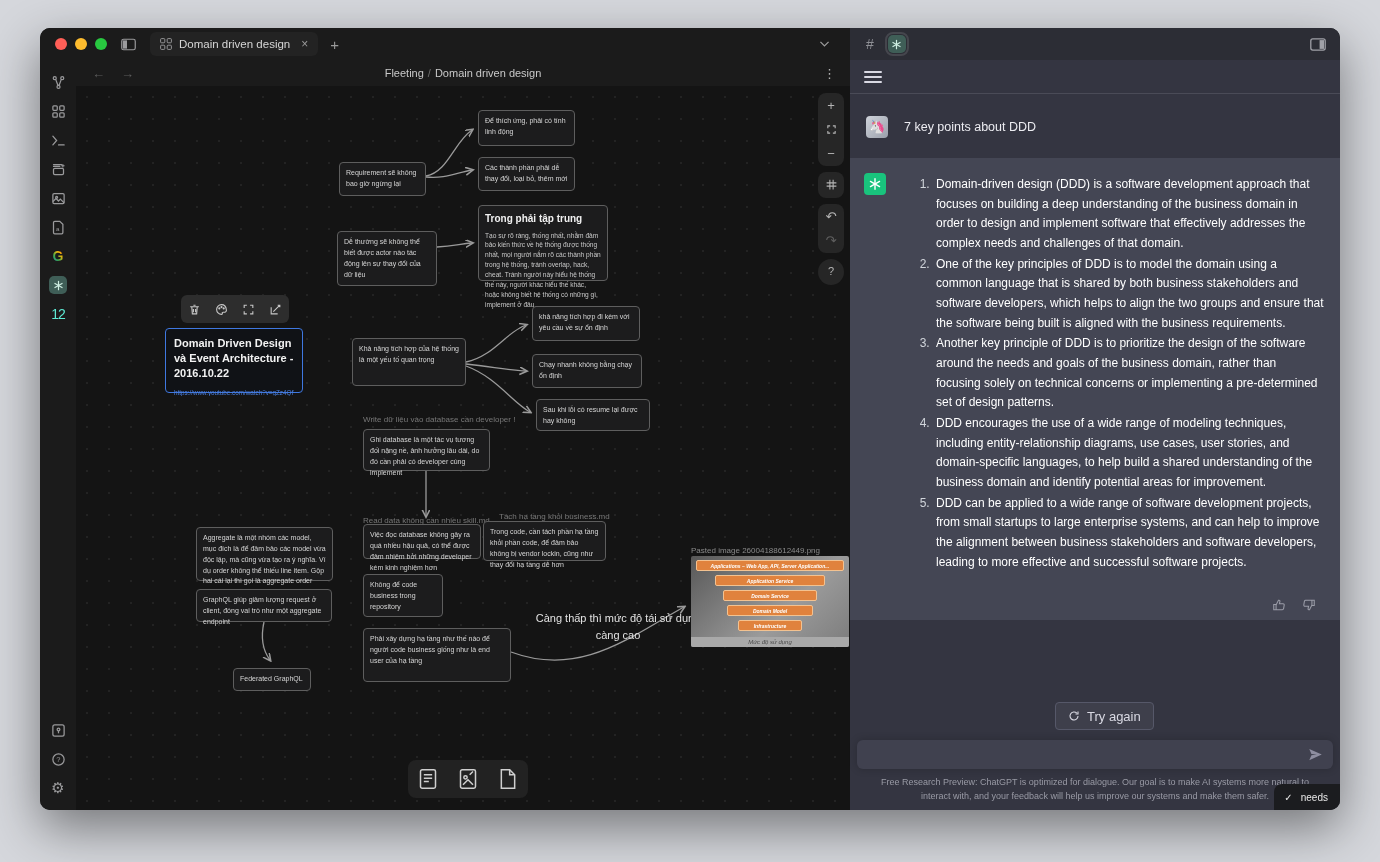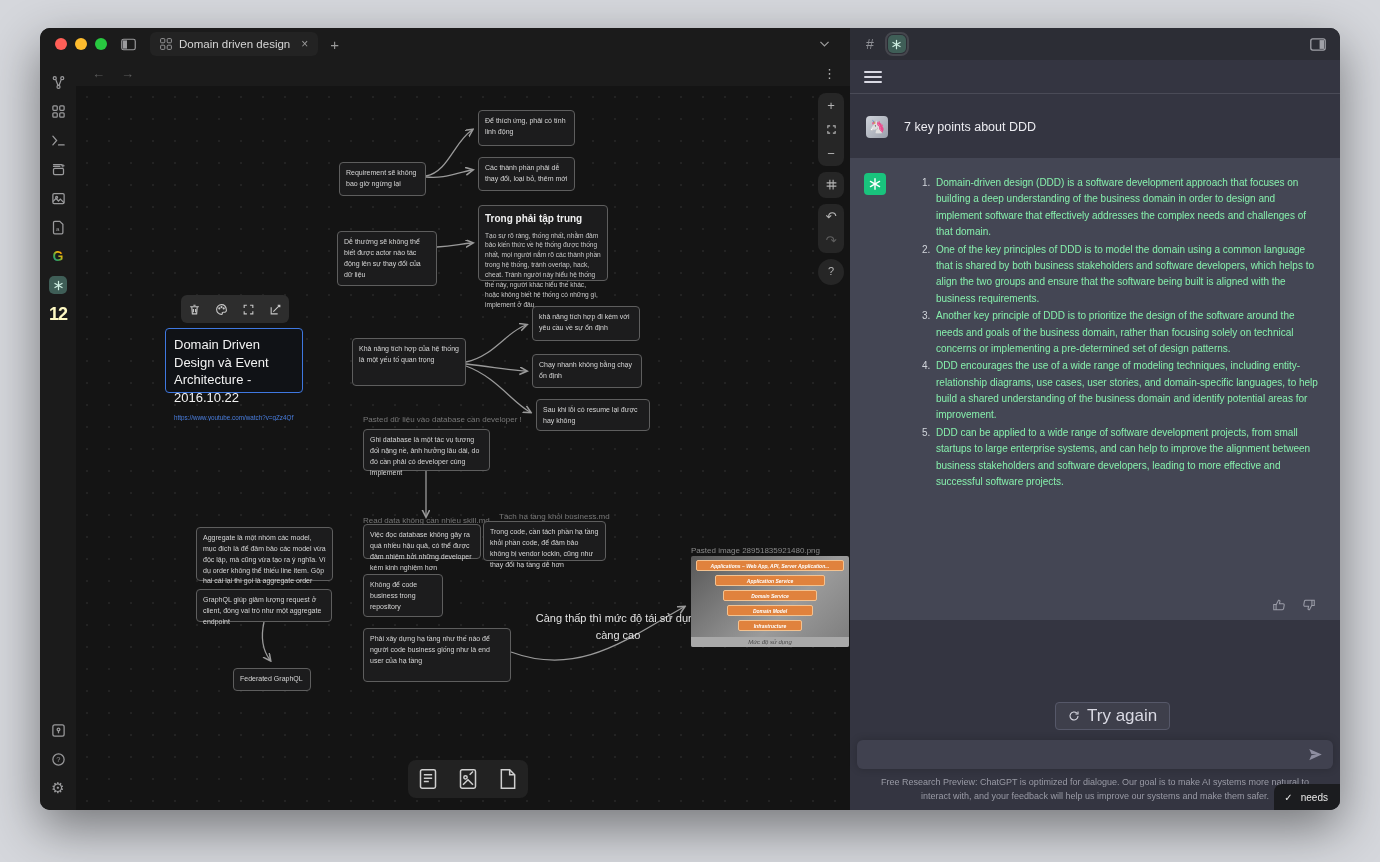--- a/index.html
+++ b/index.html
@@ -17,37 +17,37 @@
   .tab .close { color:#9a9a9a; font-size:12px; margin-left:4px; }
   .newtab { color:#9a9a9a; font-size:15px; margin-left:12px; }
   #tab-dropdown { position:absolute; left:778px; top:9px; color:#9a9a9a; }
 
   
   #left-toolbar { position:absolute; left:0; top:32px; width:36px; height:750px; background:#1b1b1b; display:flex; flex-direction:column; align-items:center; padding:12px 0 12px 0; gap:9px; }
   .lt-icon { width:20px; height:20px; color:#9a9a9c; display:flex; align-items:center; justify-content:center; font-size:13px; }
   .spacer { flex:1; }
   .g-letter { font-weight:bold; font-size:14px; background:linear-gradient(45deg,#4285f4,#34a853,#fbbc05,#ea4335); -webkit-background-clip:text; background-clip:text; color:transparent; }
   .gpt-tile { width:18px; height:18px; border-radius:5px; background:#3f5e57; display:flex; align-items:center; justify-content:center; }
-  .cal-12 { color:#fef9c3; font-weight:bold; font-size:18px; letter-spacing:-1px; }
+  .cal-12 { color:#5eead4; font-weight:normal; font-size:14px; letter-spacing:-1px; }
 
   
   #nav-row { position:absolute; left:36px; top:32px; width:774px; height:26px; background:#1b1b1b; display:flex; align-items:center; color:#b9b9b9; }
   .nav-arrow { font-size:13px; color:#5d5d5d; margin-left:16px; }
   #breadcrumb { position:absolute; left:0; width:100%; text-align:center; font-size:11px; color:#c9c9c9; pointer-events:none; }
   #breadcrumb .sep { color:#6d6d6d; padding:0 4px; }
   #kebab { position:absolute; right:14px; color:#b0b0b0; font-size:13px; }
 
   
   #canvas { position:absolute; left:36px; top:58px; width:774px; height:724px; background:#141414; background-image:radial-gradient(#232323 1px, transparent 1.2px); background-size:22px 22px; }
   .node { position:absolute; background:#1c1c1d; border:1px solid #5e5e5e; border-radius:4px; padding:5px 6px; font-size:7px; line-height:1.55; color:#d6d6d6; }
   .node-label { position:absolute; font-size:8px; color:#787878; }
   #design-node .dn-title { font-size:10px; font-weight:bold; color:#f0f0f0; margin-bottom:4px; }
   #design-node .dn-body { font-size:6.6px; line-height:1.5; color:#c9c9c9; }
   #selected-card { position:absolute; background:#101216; border:1.5px solid #3f78e0; border-radius:4px; padding:7px 8px; }
-  #selected-card .sc-title { font-size:13px; font-weight:normal; color:#f2f2f2; line-height:1.35; }
+  #selected-card .sc-title { font-size:11px; font-weight:bold; color:#f2f2f2; line-height:1.35; }
   #selected-card .sc-link { display:block; margin-top:8px; font-size:6.3px; color:#4a7fe0; text-decoration:underline; white-space:nowrap; overflow:hidden; }
   #node-toolbar { position:absolute; background:#2d2d2d; border-radius:6px; display:flex; align-items:center; justify-content:space-around; color:#c8c8c8; }
   #annotation { position:absolute; font-size:11px; color:#e2e2e2; text-align:center; line-height:1.5; }
   #pasted-label { position:absolute; font-size:8px; color:#8a8a8a; }
   #pasted-image { position:absolute; background:linear-gradient(135deg,#585858,#9b9b9b 60%,#7c7c7c); border-radius:2px; padding:4px 4px 0 4px; display:flex; flex-direction:column; align-items:center; gap:4px; overflow:hidden; }
   .pi-bar { background:#e0823d; border:1px solid #f3c290; color:#fff; font-size:5px; font-weight:bold; font-style:italic; text-align:center; line-height:11px; height:12px; border-radius:2px; white-space:nowrap; overflow:hidden; }
   .pi-caption { width:158px; background:#a9a9a9; color:#4a4a4a; font-size:6px; font-style:italic; text-align:center; line-height:10px; height:10px; margin-top:2px; }
   #edges { position:absolute; left:0; top:0; pointer-events:none; }
 
   
@@ -59,25 +59,25 @@
   
   #chat-panel { position:absolute; left:810px; top:32px; width:490px; height:750px; background:#343541; }
   #chat-menu-row { position:absolute; left:0; top:0; width:100%; height:34px; border-bottom:1px solid #4a4b57; display:flex; align-items:center; padding-left:14px; }
   .hamburger span { display:block; width:18px; height:2px; background:#d9d9e3; margin:3px 0; border-radius:1px; }
   #user-row { position:absolute; left:0; top:35px; width:100%; height:63px; display:flex; align-items:center; padding:0 16px; gap:16px; }
   .avatar { width:22px; height:22px; border-radius:4px; flex:none; }
   #user-avatar { background:linear-gradient(135deg,#cfd3da,#9aa0ab); display:flex; align-items:center; justify-content:center; font-size:13px; }
   #user-msg { font-size:12.5px; color:#ececf1; }
   #assistant-block { position:absolute; left:0; top:98px; width:100%; height:462px; background:#444654; padding:16px 10px 6px 16px; }
   #assistant-avatar { background:#19c37d; display:flex; align-items:center; justify-content:center; position:absolute; left:14px; top:15px; }
-  #assistant-list { margin:1px 16px 0 46px; padding-left:21px; width:412px; color:#86efac; font-size:10px; line-height:1.64; }
+  #assistant-list { margin:1px 16px 0 46px; padding-left:21px; width:412px; color:#ffffff; font-size:12px; line-height:1.64; }
   #assistant-list li { margin-bottom:1px; padding-left:3px; }
   #assistant-list li::marker { color:#d1d5db; }
   #feedback { position:absolute; right:24px; bottom:8px; display:flex; gap:16px; color:#9b9da8; }
-  #try-again { position:absolute; left:205px; top:642px; height:28px; padding:0 12px; background:#3e3f4b; border:1px solid #565869; border-radius:4px; color:#d9d9e3; font-size:17px; display:flex; align-items:center; gap:7px; }
+  #try-again { position:absolute; left:205px; top:642px; height:28px; padding:0 12px; background:#3e3f4b; border:1px solid #565869; border-radius:4px; color:#d9d9e3; font-size:13px; display:flex; align-items:center; gap:7px; }
   #chat-input-wrap { position:absolute; left:7px; top:680px; width:476px; height:29px; background:#40414f; border-radius:6px; box-shadow:0 0 8px rgba(0,0,0,.2); display:flex; align-items:center; }
   #chat-input { flex:1; background:transparent; border:none; outline:none; color:#ececf1; font-size:12px; padding:0 10px; height:100%; font-family:inherit; }
   #send-btn { color:#8e8ea0; margin-right:10px; display:flex; }
   #chat-footer { position:absolute; left:0; top:716px; width:100%; padding:0 26px; text-align:center; font-size:9px; line-height:1.55; color:#999aa5; }
   #main-badge { position:absolute; right:0px; bottom:0px; height:26px; padding:0 12px 0 10px; background:#1b1c1f; border-radius:8px 0 8px 0; color:#e8e8e8; font-size:10px; display:flex; align-items:center; gap:8px; z-index:5; }
   #main-badge .chk { font-size:10px; }
   svg { display:block; }
 </style>
 </head>
 <body>
@@ -206,20 +206,23 @@
           <circle cx="12" cy="12" r="9"></circle>
           <text x="8.5" y="16.5" font-size="12" fill="currentColor" stroke="none" font-family="sans-serif">?</text>
         </svg>
     </span>
     <span class="lt-icon" style="font-size:15px;">⚙</span>
   </div>
 
   <div id="nav-row">
     <span class="nav-arrow">←</span>
     <span class="nav-arrow">→</span>
+    <div id="breadcrumb">
+      <span>Fleeting</span><span class="sep">/</span><span>Domain driven design</span>
+    </div>
     <span id="kebab">⋮</span>
   </div>
 
   <div id="canvas">
 
     <svg id="edges" width="774" height="724">
       <defs>
         <marker id="ah" markerWidth="7" markerHeight="7" refX="5" refY="3" orient="auto">
           <path d="M0,0 L6,3 L0,6" fill="none" stroke="#9a9a9a" stroke-width="1.2"></path>
         </marker>
@@ -276,39 +279,39 @@
     <div id="selected-card" style="left:89px;top:242px;width:138px;height:65px;">
       <div class="sc-title">Domain Driven Design và Event Architecture - 2016.10.22</div>
       <a class="sc-link">https://www.youtube.com/watch?v=gZz4QfTwbc</a>
     </div>
 
     <div class="node" style="left:276px;top:252px;width:114px;height:48px;">Khả năng tích hợp của hệ thống là một yếu tố quan trọng</div>
     <div class="node" style="left:456px;top:220px;width:108px;height:35px;">khả năng tích hợp đi kèm với yêu cầu về sự ổn định</div>
     <div class="node" style="left:456px;top:268px;width:110px;height:34px;">Chạy nhanh không bằng chạy ổn định</div>
     <div class="node" style="left:460px;top:313px;width:114px;height:32px;">Sau khi lỗi có resume lại được hay không</div>
 
-    <div class="node-label" style="left:287px;top:329px;">Pasted dữ liệu vào database cần developer !</div>
+    <div class="node-label" style="left:287px;top:329px;">Write dữ liệu vào database cần developer !</div>
     <div class="node" style="left:287px;top:343px;width:127px;height:42px;">Ghi database là một tác vụ tương đối nặng nề, ảnh hưởng lâu dài, do đó cần phải có developer cùng implement</div>
 
     <div class="node-label" style="left:287px;top:430px;">Read data không cần nhiều skill.md</div>
     <div class="node" style="left:287px;top:438px;width:118px;height:35px;">Việc đọc database không gây ra quá nhiều hậu quả, có thể được đảm nhiệm bởi những developer kém kinh nghiệm hơn</div>
 
     <div class="node-label" style="left:423px;top:426px;">Tách hạ tầng khỏi business.md</div>
     <div class="node" style="left:407px;top:435px;width:123px;height:40px;">Trong code, cần tách phần hạ tầng khỏi phần code, để đảm bảo không bị vendor lockin, cũng như thay đổi hạ tầng dễ hơn</div>
 
     <div class="node" style="left:120px;top:441px;width:137px;height:54px;">Aggregate là một nhóm các model, mục đích là để đảm bảo các model vừa độc lập, mà cũng vừa tạo ra ý nghĩa. Ví dụ order không thể thiếu line item. Gộp hai cái lại thì gọi là aggregate order</div>
     <div class="node" style="left:120px;top:503px;width:136px;height:33px;">GraphQL giúp giảm lượng request ở client, đóng vai trò như một aggregate endpoint</div>
     <div class="node" style="left:157px;top:582px;width:78px;">Federated GraphQL</div>
 
     <div class="node" style="left:287px;top:488px;width:80px;height:43px;">Không để code business trong repository</div>
     <div class="node" style="left:287px;top:542px;width:148px;height:54px;">Phải xây dựng hạ tầng như thế nào để người code business giống như là end user của hạ tầng</div>
 
     <div id="annotation" style="left:452px;top:524px;width:180px;">Càng thấp thì mức độ tái sử dụng càng cao</div>
 
-    <div id="pasted-label" style="left:615px;top:460px;">Pasted image 28951835921480.png</div>
+    <div id="pasted-label" style="left:615px;top:460px;">Pasted image 26004188612449.png</div>
     <div id="pasted-image" style="left:615px;top:470px;width:158px;height:91px;">
       <div class="pi-bar" style="width:148px;">Applications – Web App, API, Server Application...</div>
       <div class="pi-bar" style="width:110px;">Application Service</div>
       <div class="pi-bar" style="width:94px;">Domain Service</div>
       <div class="pi-bar" style="width:86px;">Domain Model</div>
       <div class="pi-bar" style="width:64px;">Infrastructure</div>
       <div class="pi-caption">Mức độ sử dụng</div>
     </div>
   </div>
 

